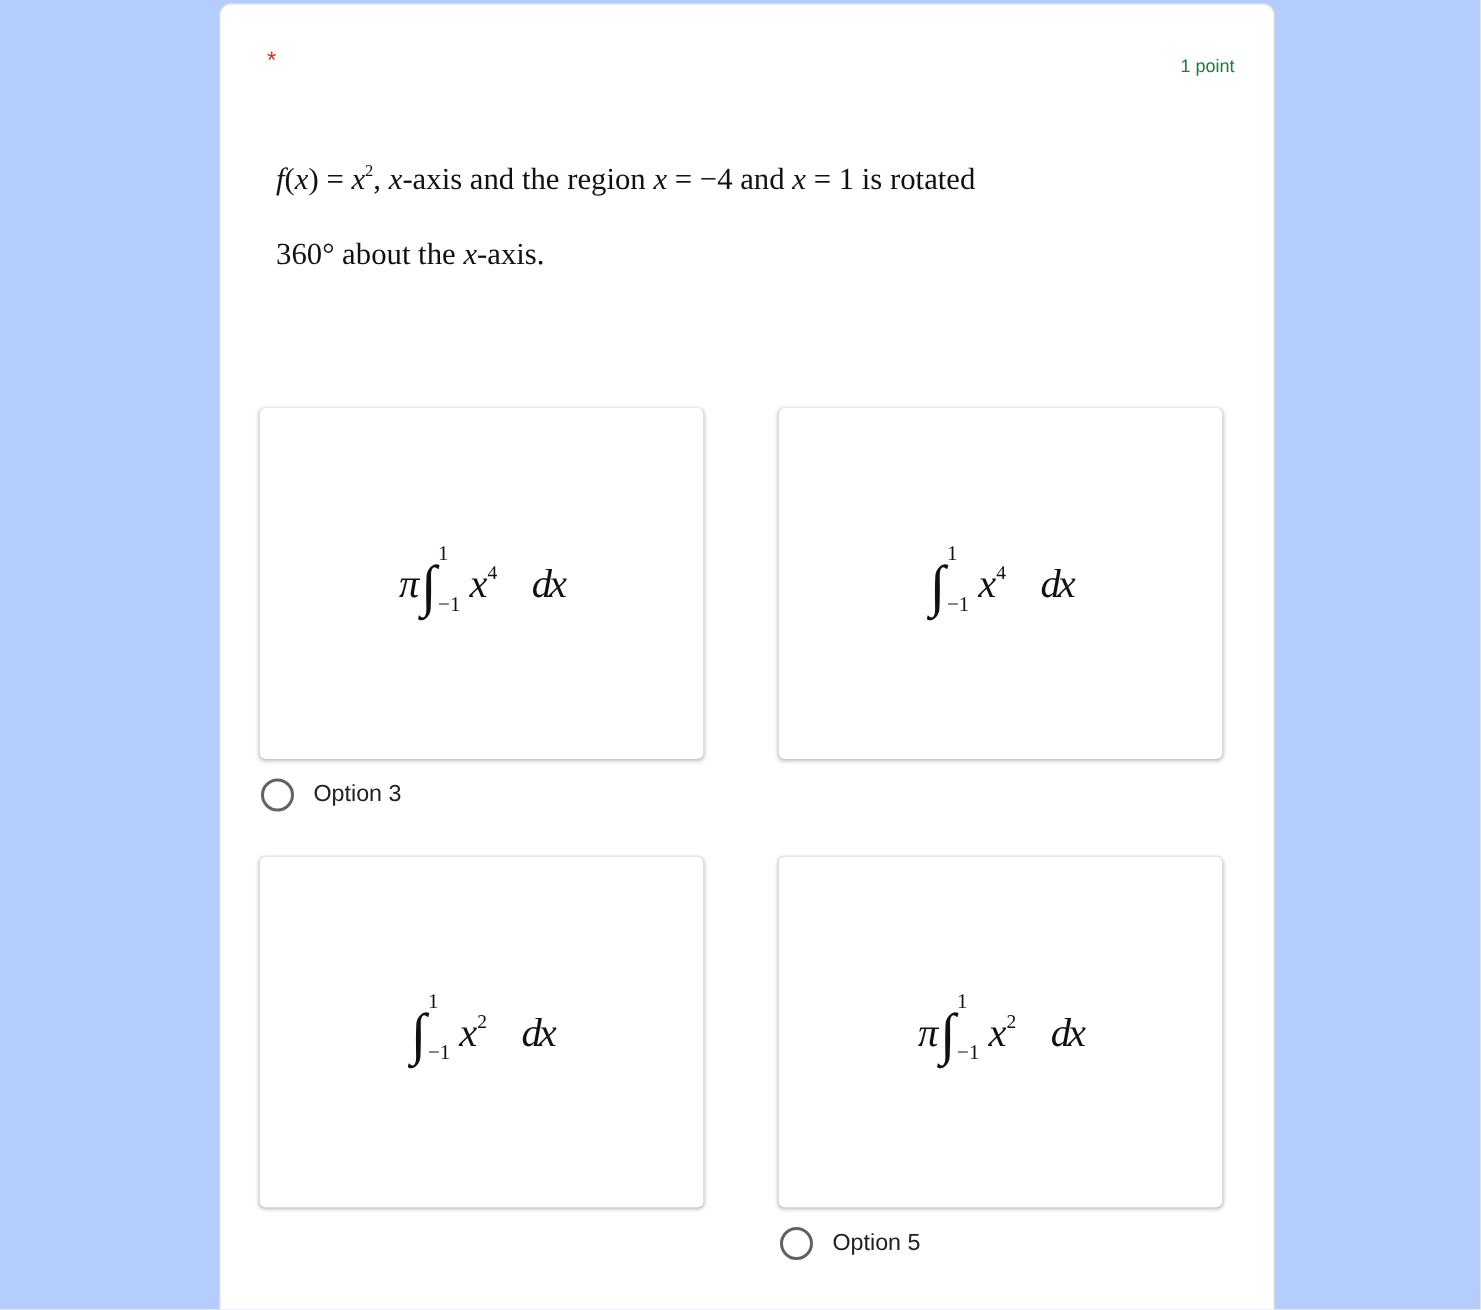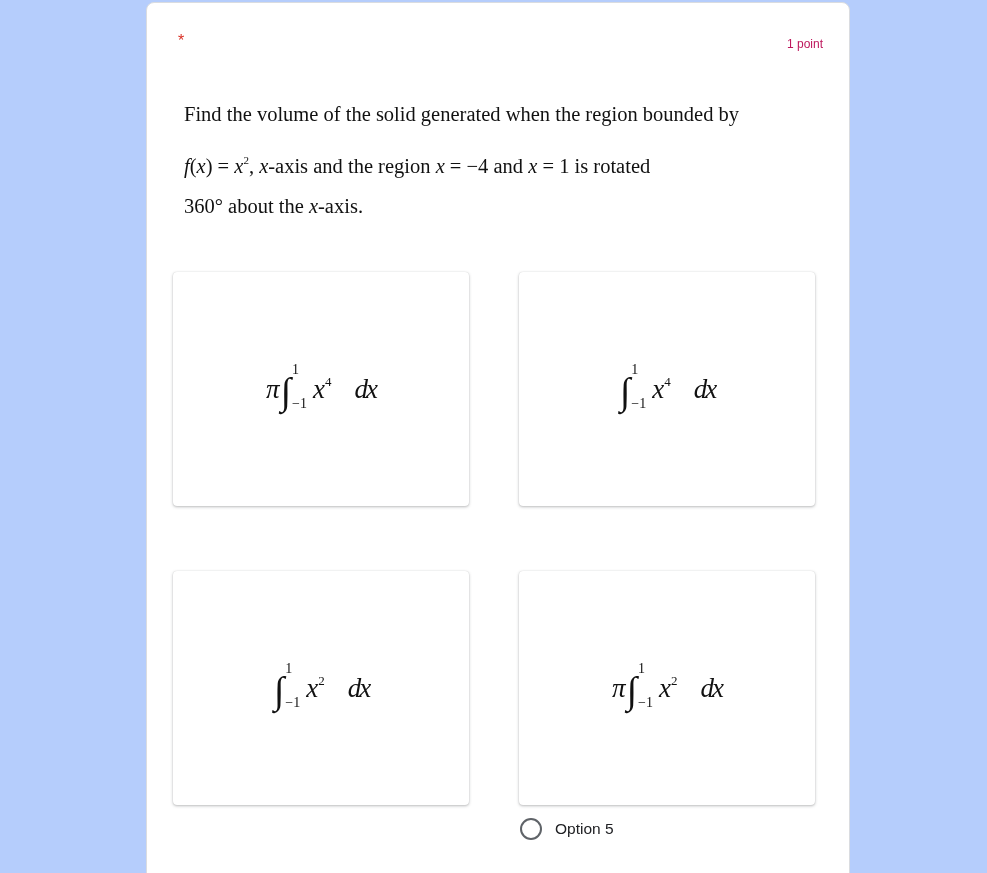--- a/index.html
+++ b/index.html
@@ -13,29 +13,29 @@
     position:absolute; left:146px; top:2px; width:704px; height:890px;
     background:#ffffff; border-radius:8px;
     border:1px solid #dadce0;
     box-sizing:border-box;
   }
   .req {
     position:absolute; left:31px; top:29px; color:#d93025;
     font-size:16px; font-family:"Liberation Sans", sans-serif;
   }
   .points {
-    position:absolute; right:26px; top:34px; color:#be185d;
+    position:absolute; right:26px; top:34px; color:#15803d;
     font-size:12px; font-family:"Liberation Sans", sans-serif;
   }
   .question {
     position:absolute; left:37px; top:96px; width:640px;
     font-family:"Liberation Serif", serif; font-size:20.5px; color:#111;
   }
   .question .line { height:46px; line-height:30px; white-space:nowrap; }
-  .question .line3 { }
+  .question .line3 { margin-top:10px; }
   .question i { font-style:italic; }
   .question sup { font-size:11px; vertical-align:9px; }
   .opt {
     position:absolute; width:296px;
   }
   .imgbox {
     width:296px; height:234px; box-sizing:border-box;
     background:#fff; border-radius:4px;
     box-shadow:0 1px 3px rgba(60,64,67,0.35), 0 0 1px rgba(60,64,67,0.2);
     display:flex; align-items:center; justify-content:center;
@@ -63,41 +63,44 @@
   }
 </style>
 </head>
 <body>
 
 <div class="card">
   <span class="req">*</span>
   <span class="points">1 point</span>
 
   <div class="question">
-    <div class="line">Find the volume of the solid generated when the region bounded by</div>
     <div class="line">
       <i>f</i><span>(</span><i>x</i><span>)</span><span> = </span><i>x</i><sup>2</sup><span>, </span><i>x</i><span>-axis and the region </span><i>x</i><span> = −4 and </span><i>x</i><span> = 1 is rotated</span>
     </div>
     <div class="line line3">
       <span>360°</span><span> about the </span><i>x</i><span>-axis.</span>
     </div>
   </div>
 
   <div class="opt" style="left:26px; top:269px;">
     <div class="imgbox">
       <div class="formula">
         <span class="pi">π</span>
         <span class="int">∫</span>
         <span class="lims">
             <span class="up">1</span>
             <span class="lo">−1</span>
           </span>
         <span class="body"><span>x</span><sup>4</sup></span>
         <span class="dx">dx</span>
       </div>
+    </div>
+    <div class="radio-row">
+      <span class="radio"></span>
+      <span class="radio-label">Option 3</span>
     </div>
   </div>
 
   <div class="opt" style="left:372px; top:269px;">
     <div class="imgbox">
       <div class="formula">
         <span class="pi"></span>
         <span class="int">∫</span>
         <span class="lims">
             <span class="up">1</span>

